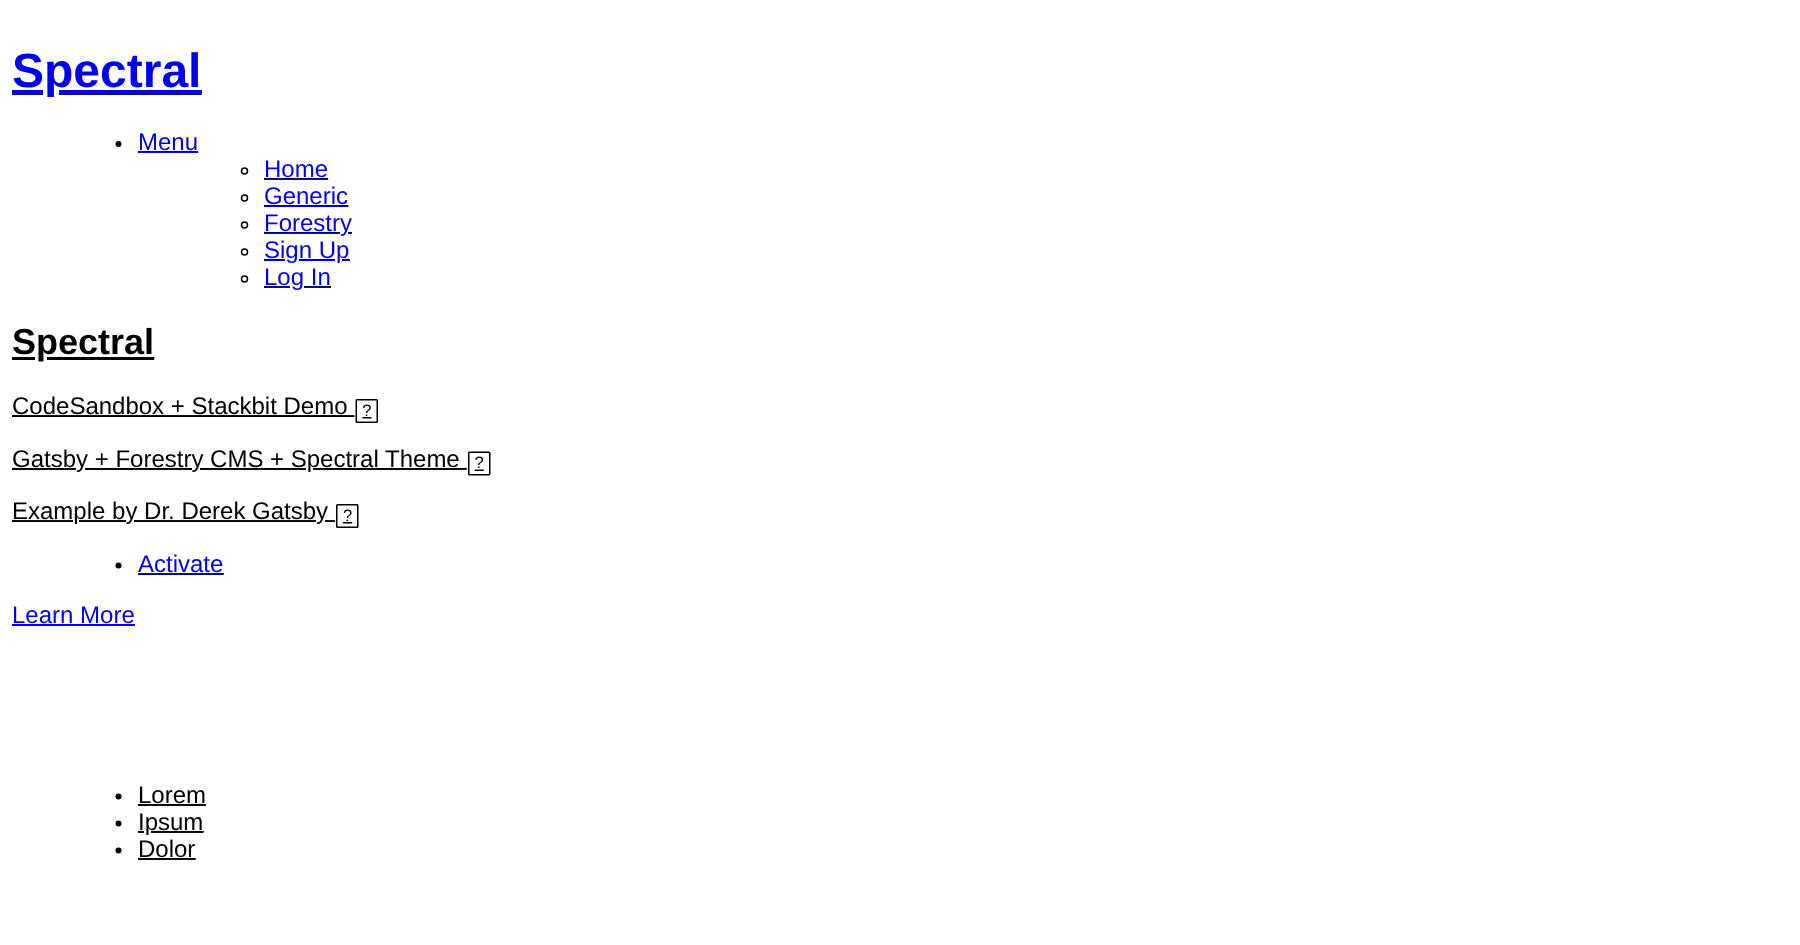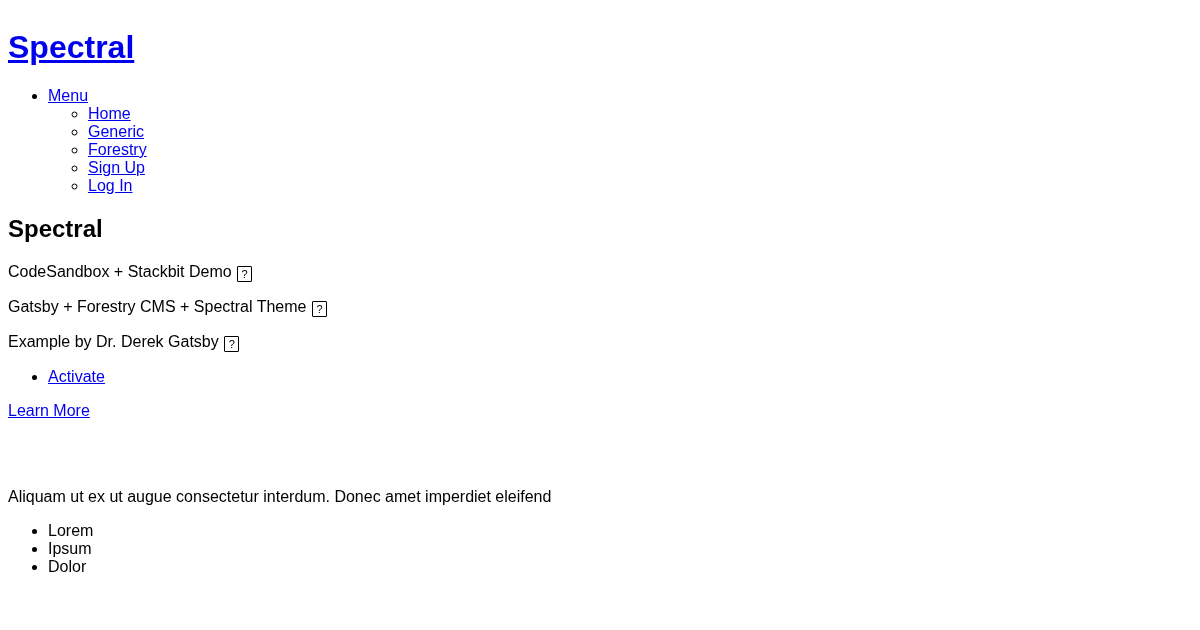--- a/index.html
+++ b/index.html
@@ -1,15 +1,15 @@
 <!DOCTYPE html>
 <html><head>
 <meta charset="utf-8">
 <style>
-  * { box-sizing: content-box; }
+  * { box-sizing: content-box; text-decoration: underline; }
   html, body {
     background: #ffffff;
     color: #000000;
   }
   body {
     margin: 8px;
     font-family: "Liberation Sans", "DejaVu Sans", sans-serif;
     font-size: 16px;
     line-height: normal;
     width: 1184px;
@@ -33,21 +33,21 @@
   ul {
     margin: 16px 0;
     padding-left: 40px;
     list-style-type: disc;
   }
   ul ul {
     margin: 0;
     padding-left: 40px;
     list-style-type: circle;
   }
-  li { padding: 0; }
+  li { padding: 0; margin-left: 44px; }
   .glyph-box {
     display: inline-block;
     min-width: 9px;
     height: 14px;
     padding: 0 2px;
     margin-left: 1px;
     border: 1px solid #000000;
     border-radius: 1px;
     font-size: 11px;
     font-weight: normal;
@@ -83,19 +83,19 @@
 <p><span>Example by Dr. Derek Gatsby</span> <span class="glyph-box">?</span></p>
 
 <ul>
   <li><a href="#">Activate</a></li>
 </ul>
 
 <p><a href="#">Learn More</a></p>
 
 <h2><br></h2>
 
-<p><span>Aliquam ut ex ut augue consectetur interdum. Donec amet imperdiet eleifend</span><br></p>
+<p><br></p>
 
 <ul>
   <li>Lorem</li>
   <li>Ipsum</li>
   <li>Dolor</li>
 </ul>
 
 </body></html>

